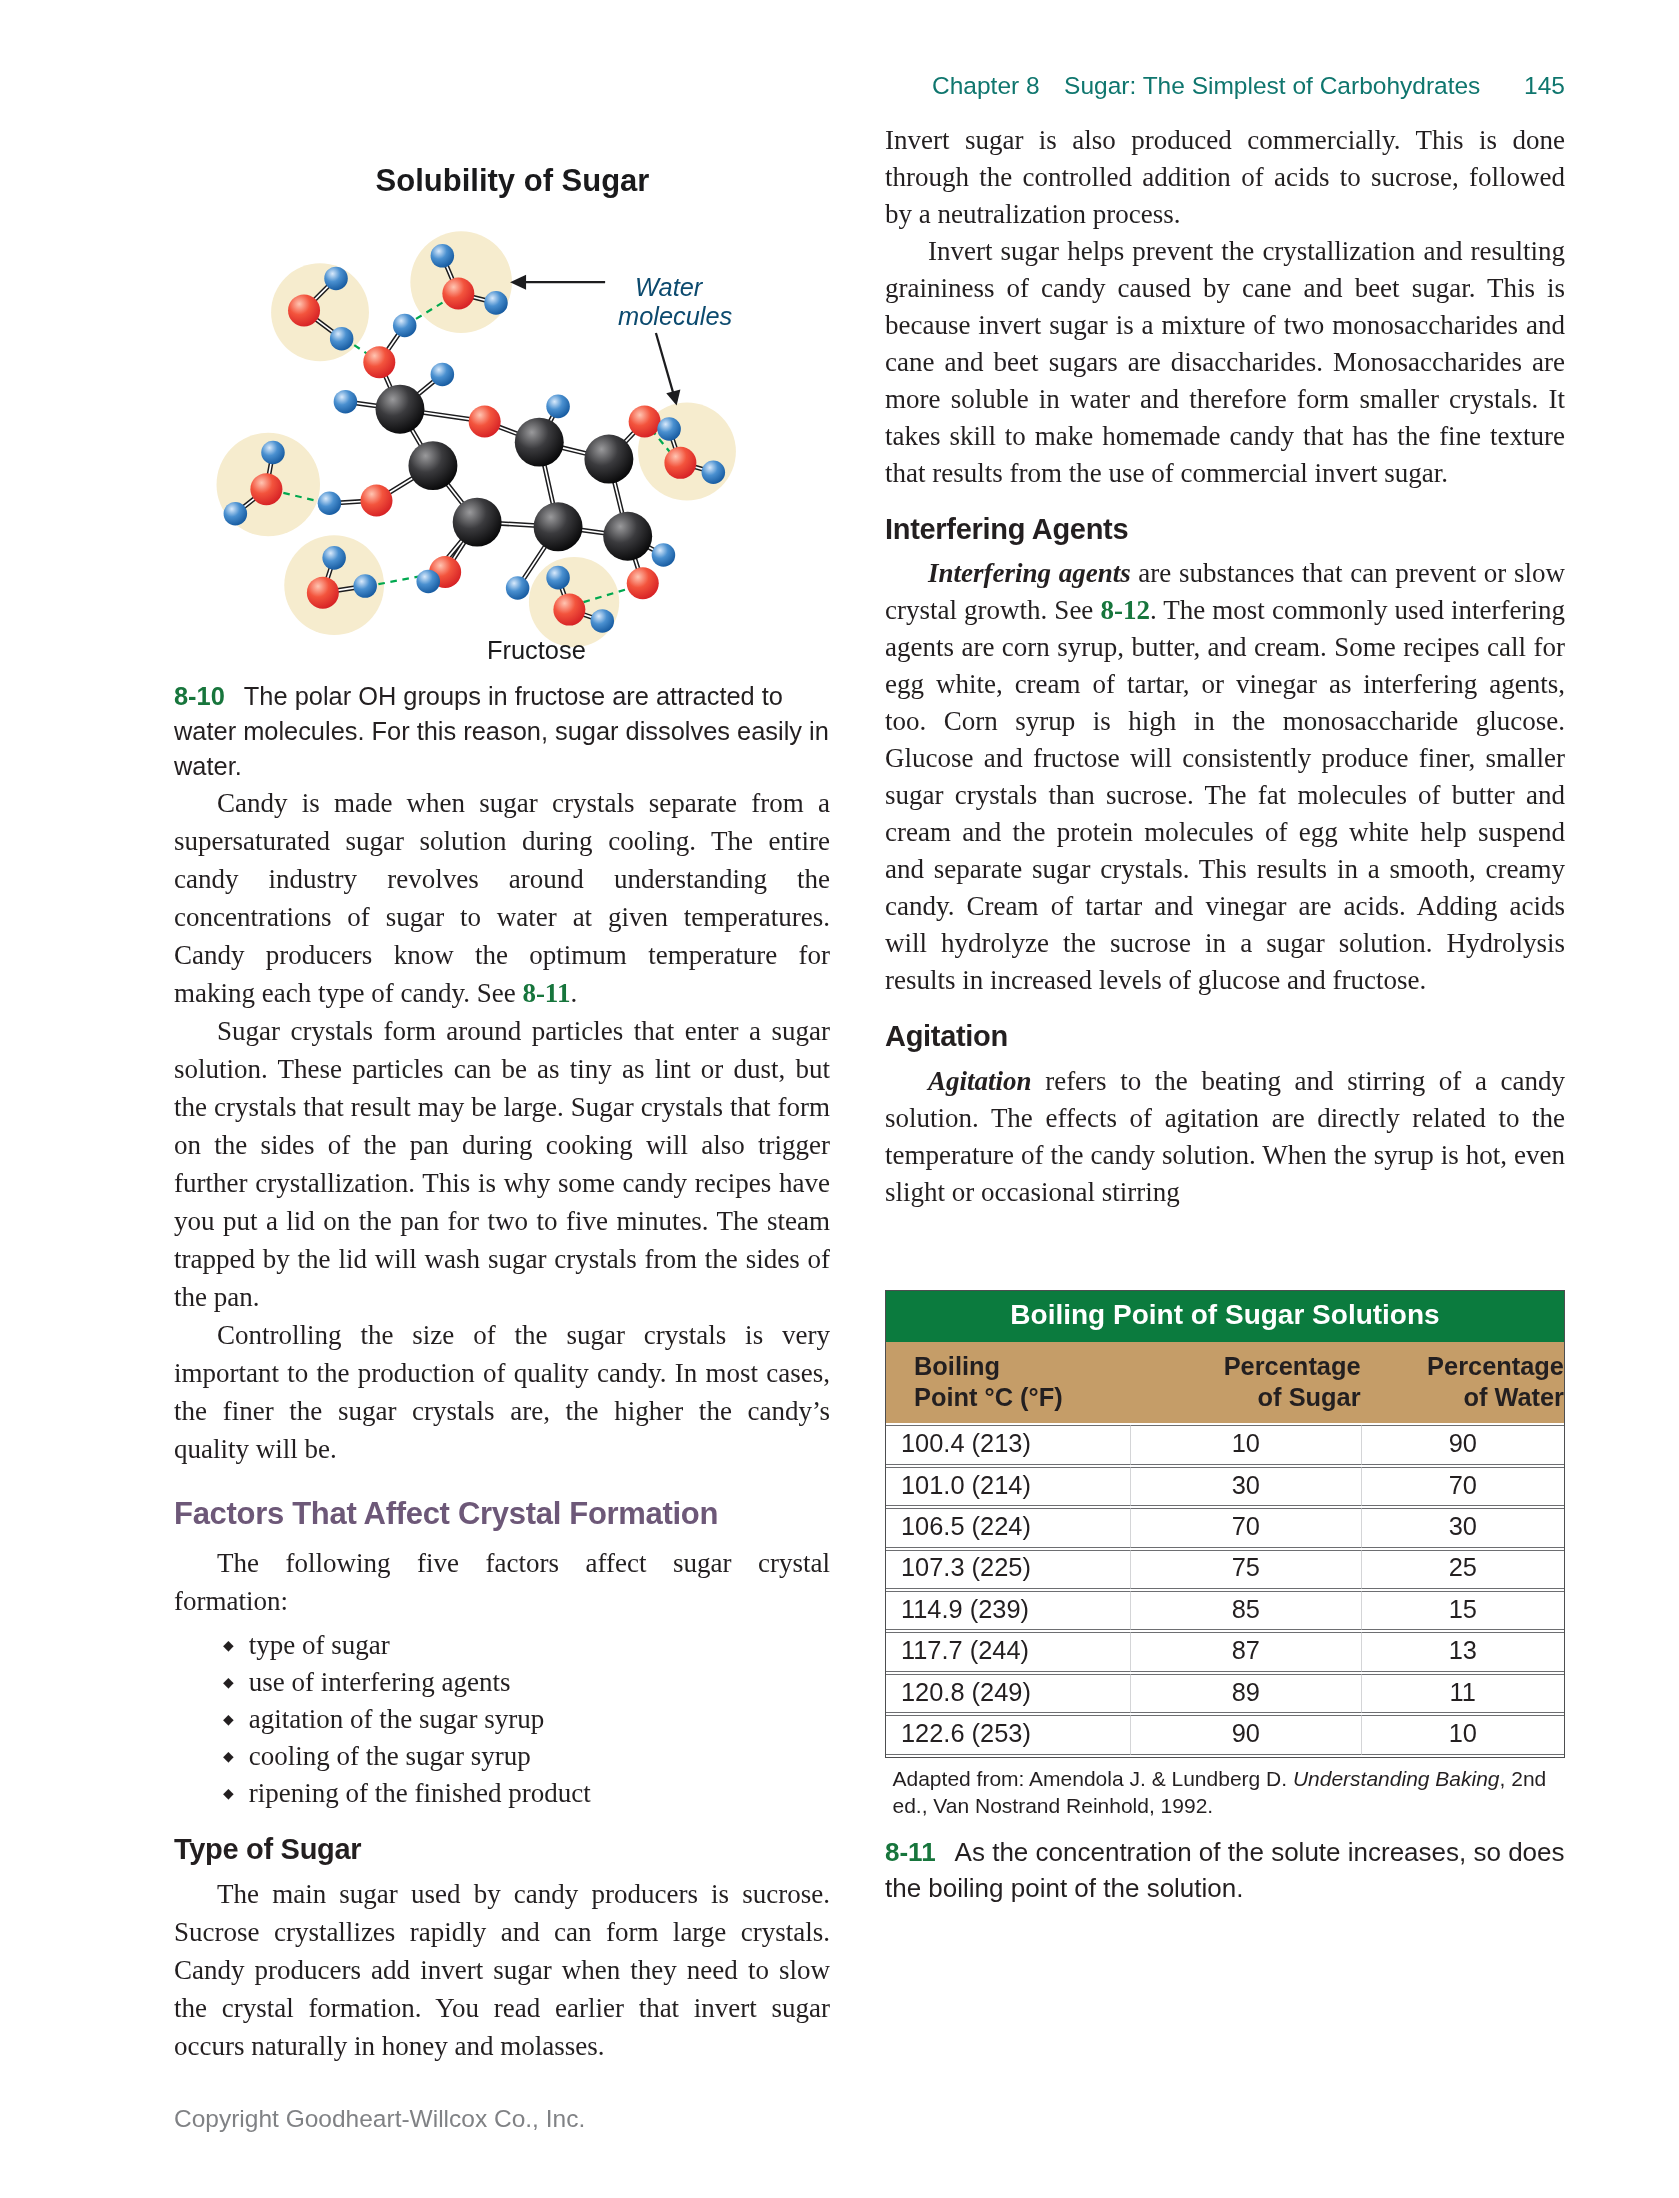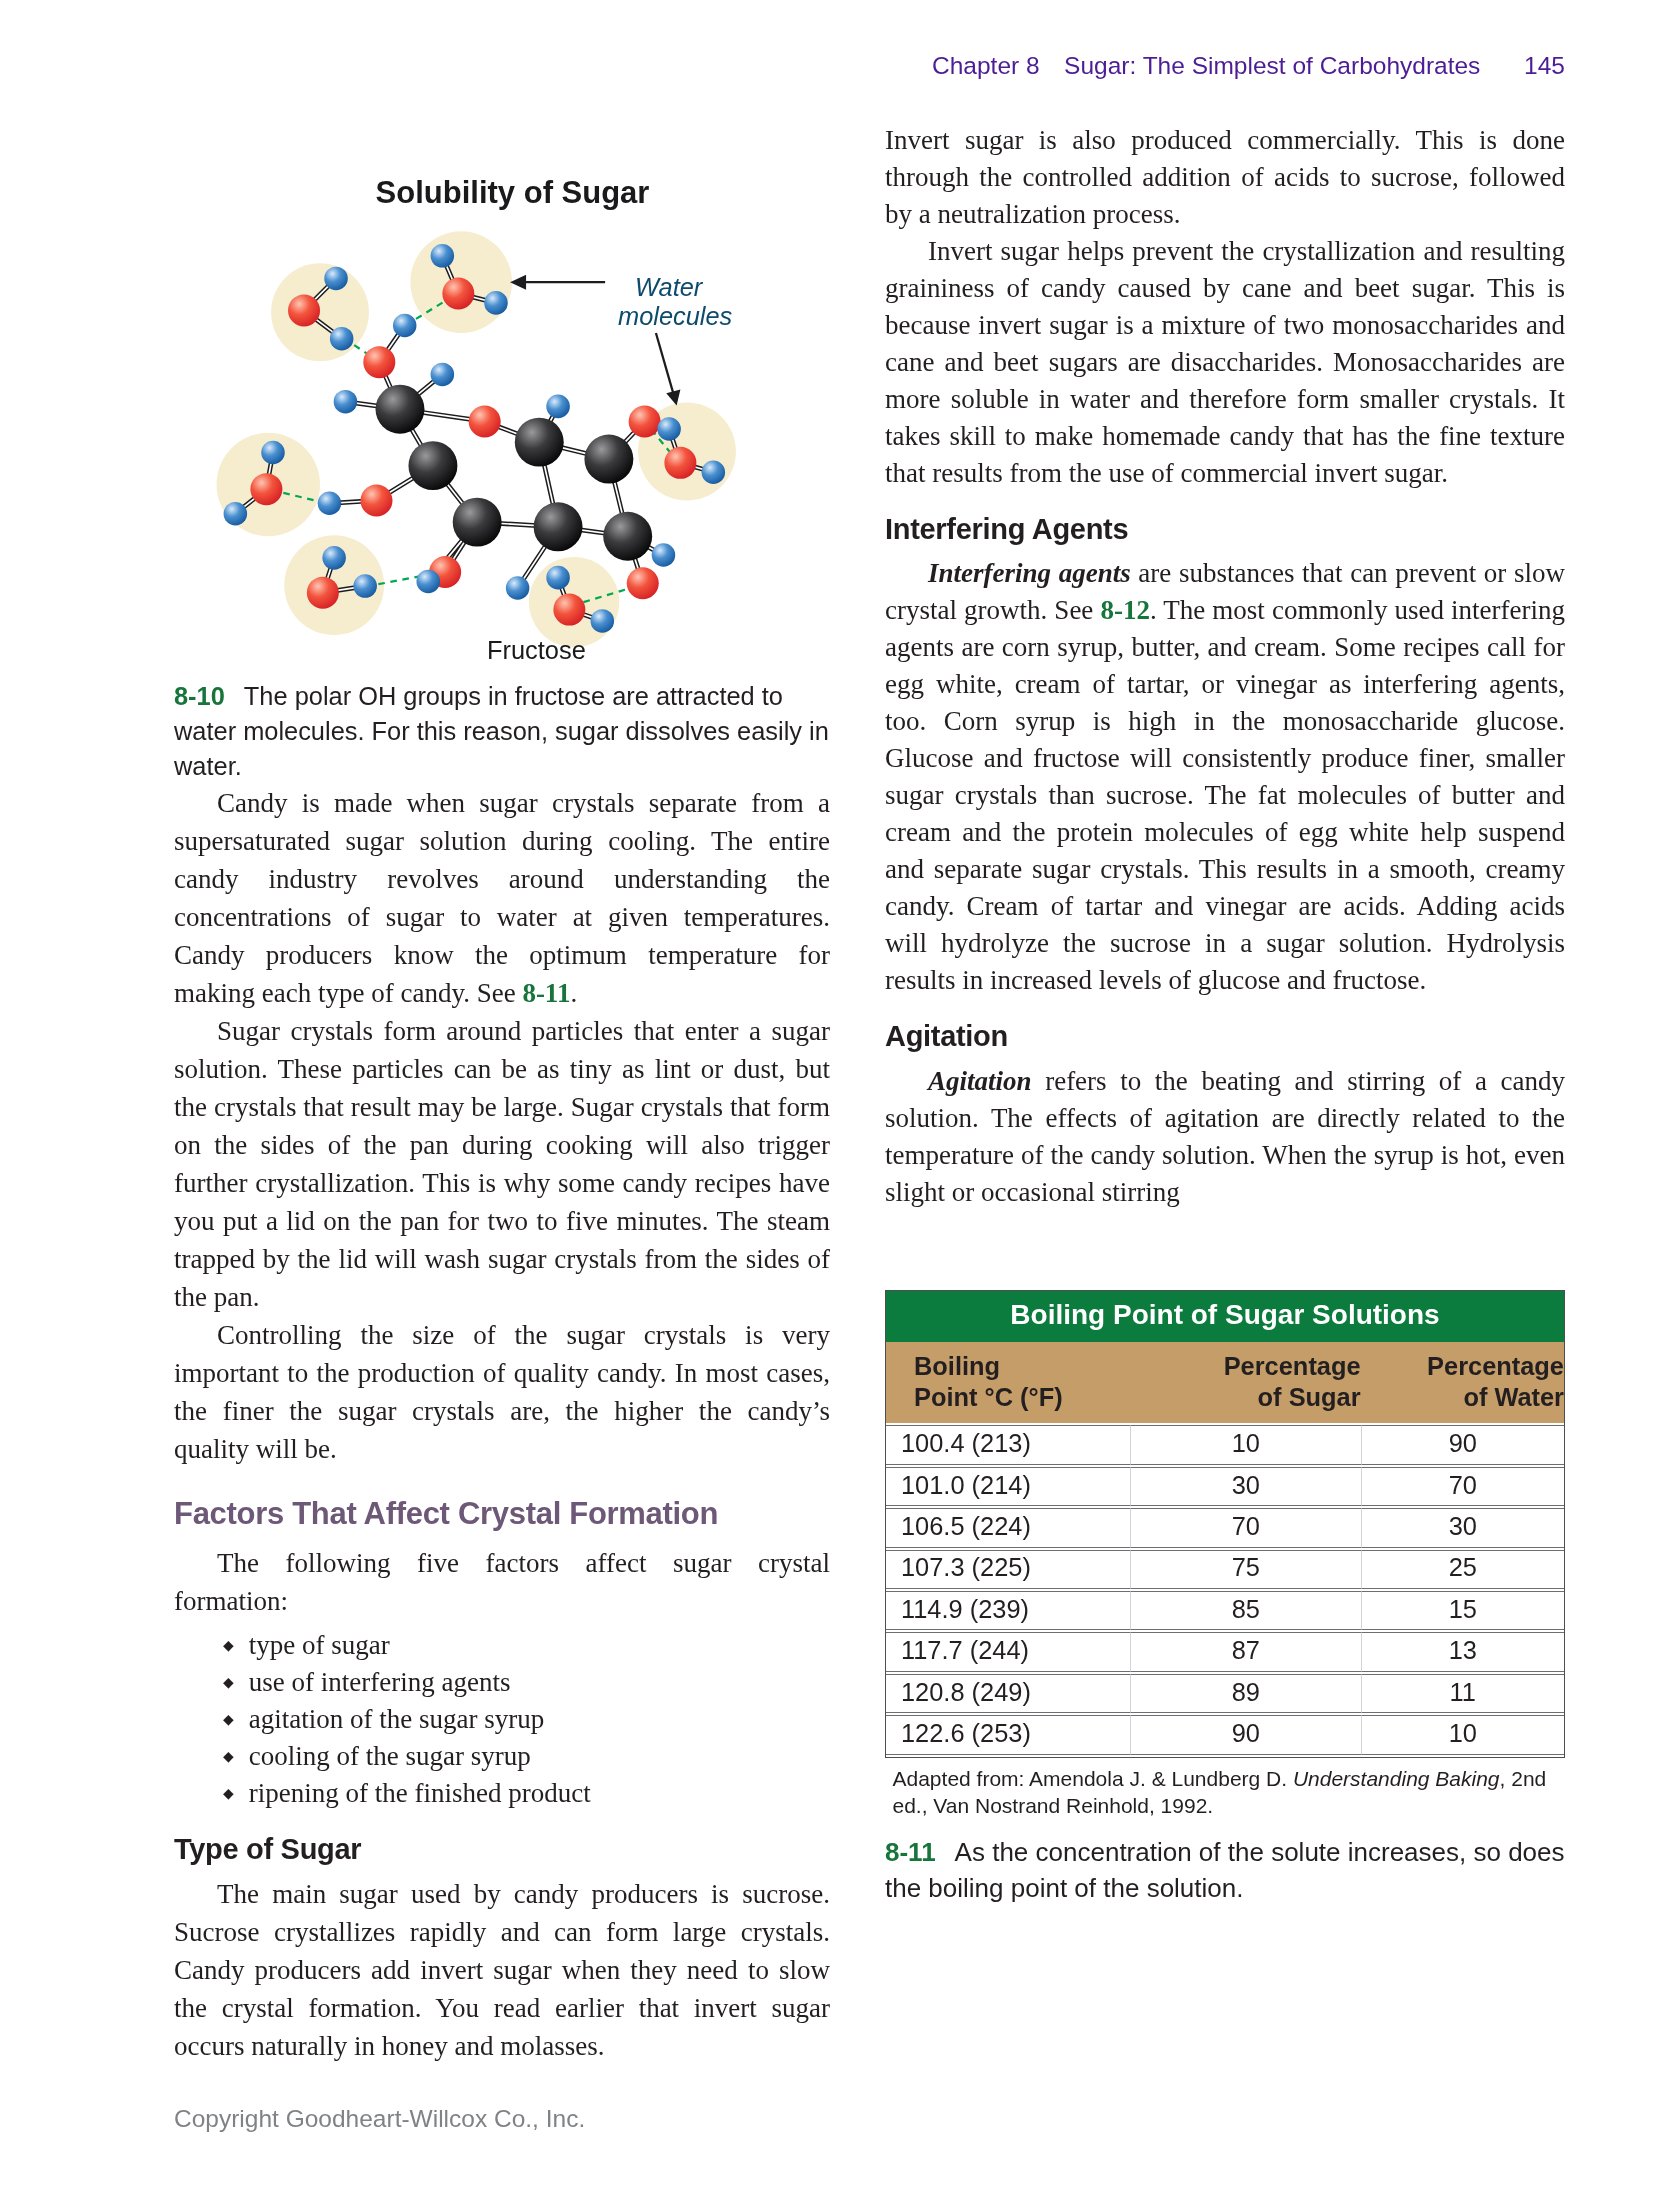--- a/index.html
+++ b/index.html
@@ -1,30 +1,30 @@
 <!DOCTYPE html>
 <html style="font-size:15px"><head>
 <meta charset="utf-8">
 <style>
   html,body { margin:0; padding:0; background:#e8e8e8; }
   .page { position:relative; width:1680px; height:2199px; background:#ffffff;
           font-family:"Liberation Serif", serif; color:#231f20; overflow:hidden; margin:0 auto; }
 
   
-  .header { position:absolute; top:52px; left:932px; right:115px; display:flex; justify-content:space-between;
-            font-family:"Liberation Sans", sans-serif; font-size:24.5px; color:#4c1d95; }
+  .header { position:absolute; top:72px; left:932px; right:115px; display:flex; justify-content:space-between;
+            font-family:"Liberation Sans", sans-serif; font-size:24.5px; color:#0f766e; }
   .header-left { display:flex; gap:24.5px; }
 
   
   .col-left  { position:absolute; left:174px; top:141px; width:656px; }
   .col-right { position:absolute; left:885px; top:122px; width:680px; }
 
   
   .figure-block { position:relative; width:656px; height:527px; }
-  .fig-title { position:absolute; top:34px; left:28px; width:621px; text-align:center;
+  .fig-title { position:absolute; top:22px; left:28px; width:621px; text-align:center;
                font-family:"Liberation Sans", sans-serif; font-weight:bold; font-size:31px; color:#1a1a1c; }
   svg.molecule { position:absolute; top:0; left:19px; }
   .water-label { position:absolute; left:444px; top:132px; font-family:"Liberation Sans", sans-serif;
                  font-size:25.4px; line-height:29px; color:#0c4a6e;font-style:italic; }
   .water-label .wl1 { display:block; padding-left:17px; }
   .water-label .wl2 { display:block; }
   .fructose-label { position:absolute; left:313px; top:495px; font-family:"Liberation Sans", sans-serif;
                     font-size:25.4px; color:#1a1a1c; }
 
   .bd  { stroke:#1c1c1e; stroke-width:5; fill:none; }

